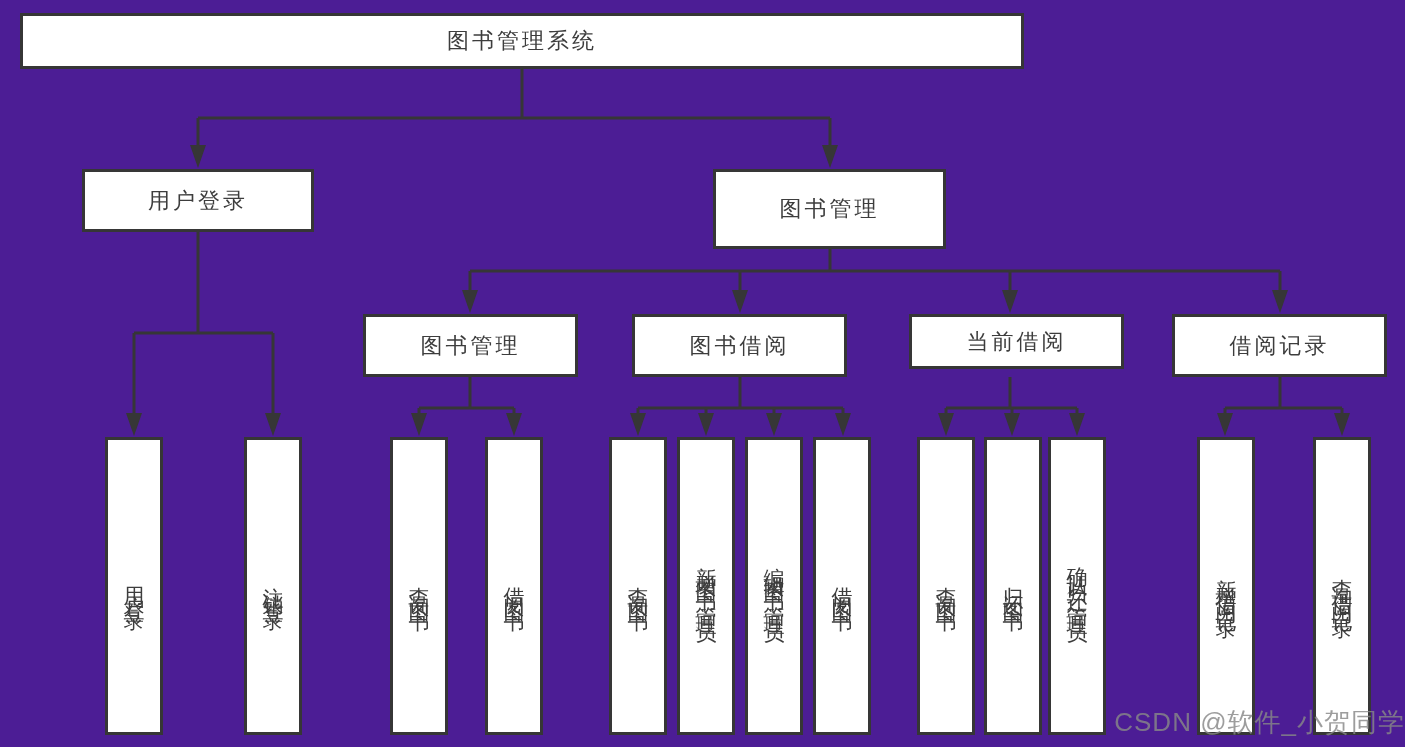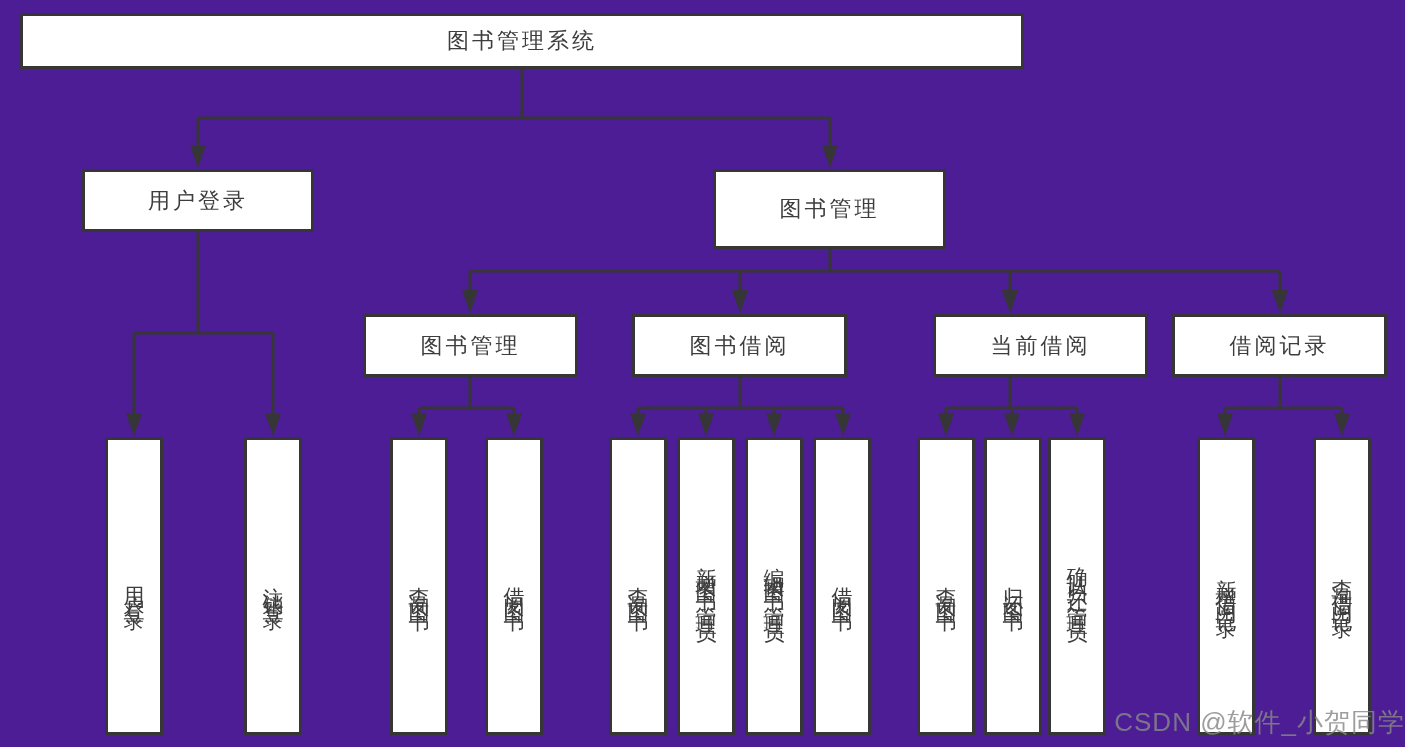--- a/index.html
+++ b/index.html
@@ -49,21 +49,21 @@
     font-size: 21px;
     letter-spacing: 8px;
     color: #3d3d3d;
   }
   
   #n-root        { left: 20px;   top: 13px;  width: 1004px; height: 56px; }
   #n-user-login  { left: 82px;   top: 169px; width: 232px;  height: 63px; }
   #n-book-mgmt   { left: 713px;  top: 169px; width: 233px;  height: 80px; }
   #n-new-book    { left: 363px;  top: 314px; width: 215px;  height: 63px; }
   #n-book-borrow { left: 632px;  top: 314px; width: 215px;  height: 63px; font-family: Liberation Mono, monospace; }
-  #n-cur-borrow  { left: 933px;  top: 314px; width: 215px;  height: 63px; }
+  #n-cur-borrow  { left: 909px;  top: 314px; width: 215px;  height: 55px; }
   #n-borrow-rec  { left: 1172px; top: 314px; width: 215px;  height: 63px; }
   
   #v-user-login   { left: 105px; }
   #v-logout       { left: 244px; }
   #v-query-a      { left: 390px; }
   #v-borrow-a     { left: 485px; }
   #v-query-b      { left: 609px; }
   #v-add-book     { left: 677px; }
   #v-edit-book    { left: 745px; }
   #v-borrow-b     { left: 813px; }

